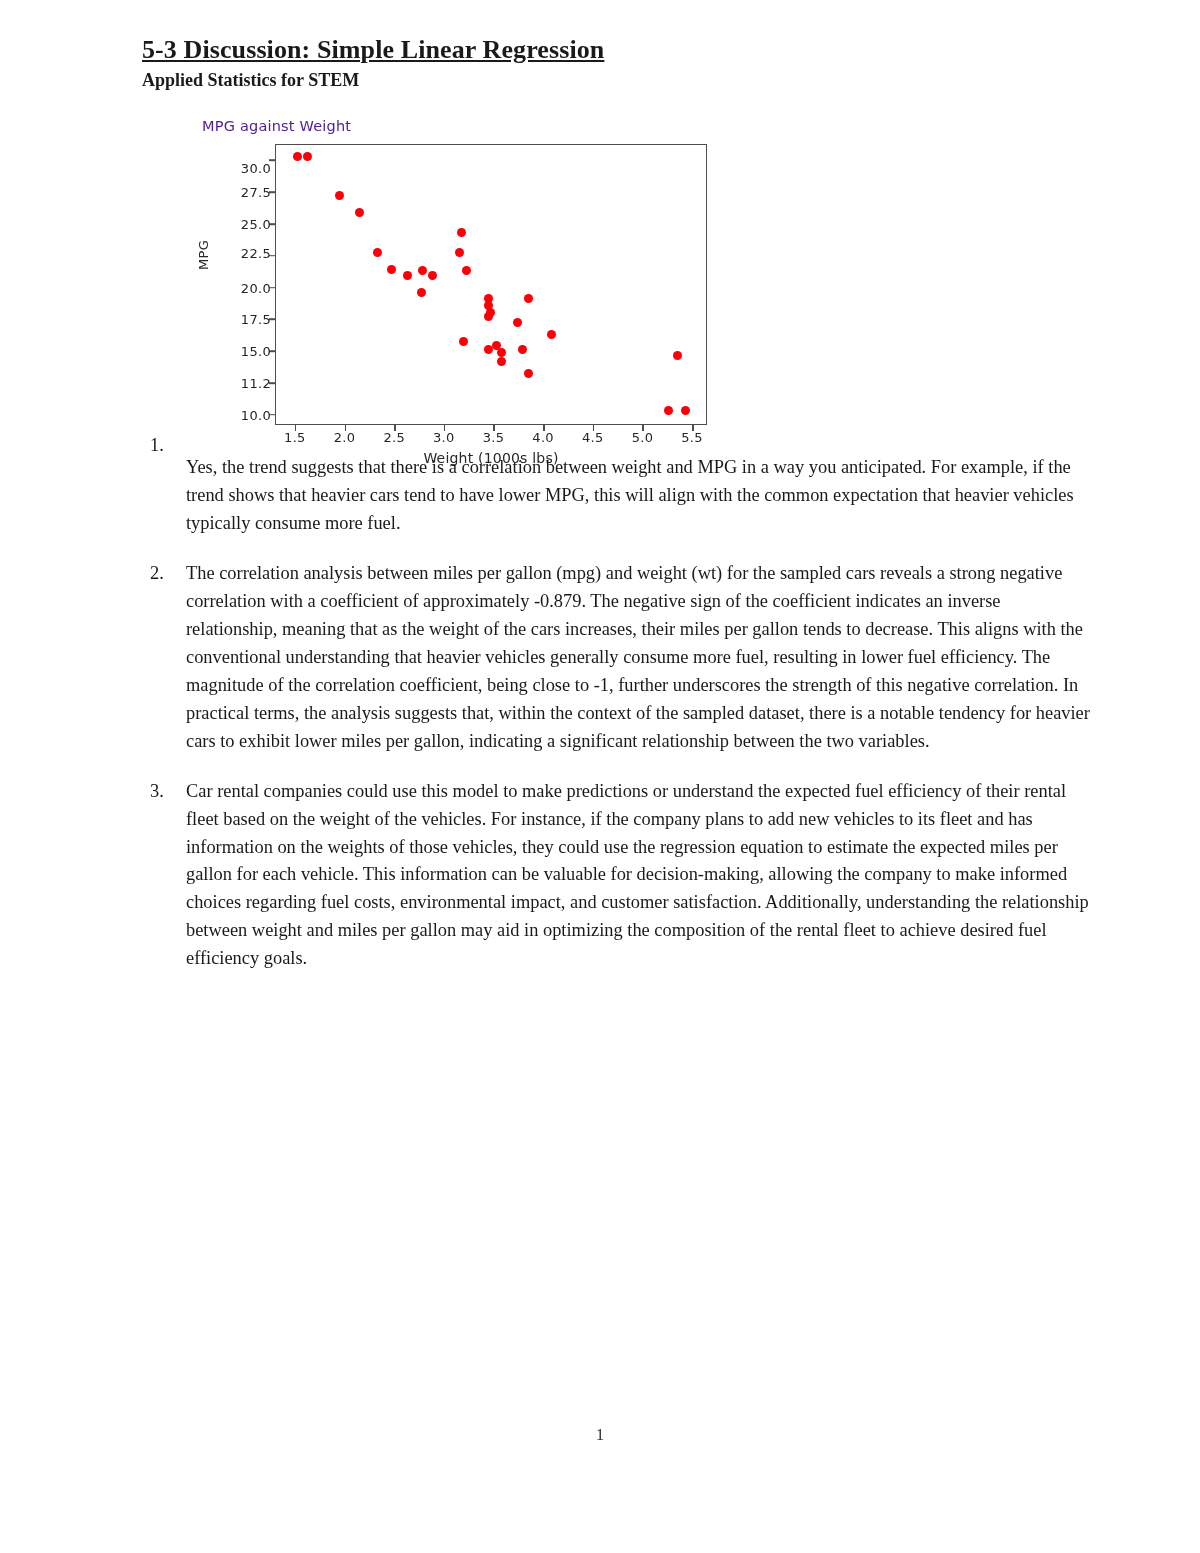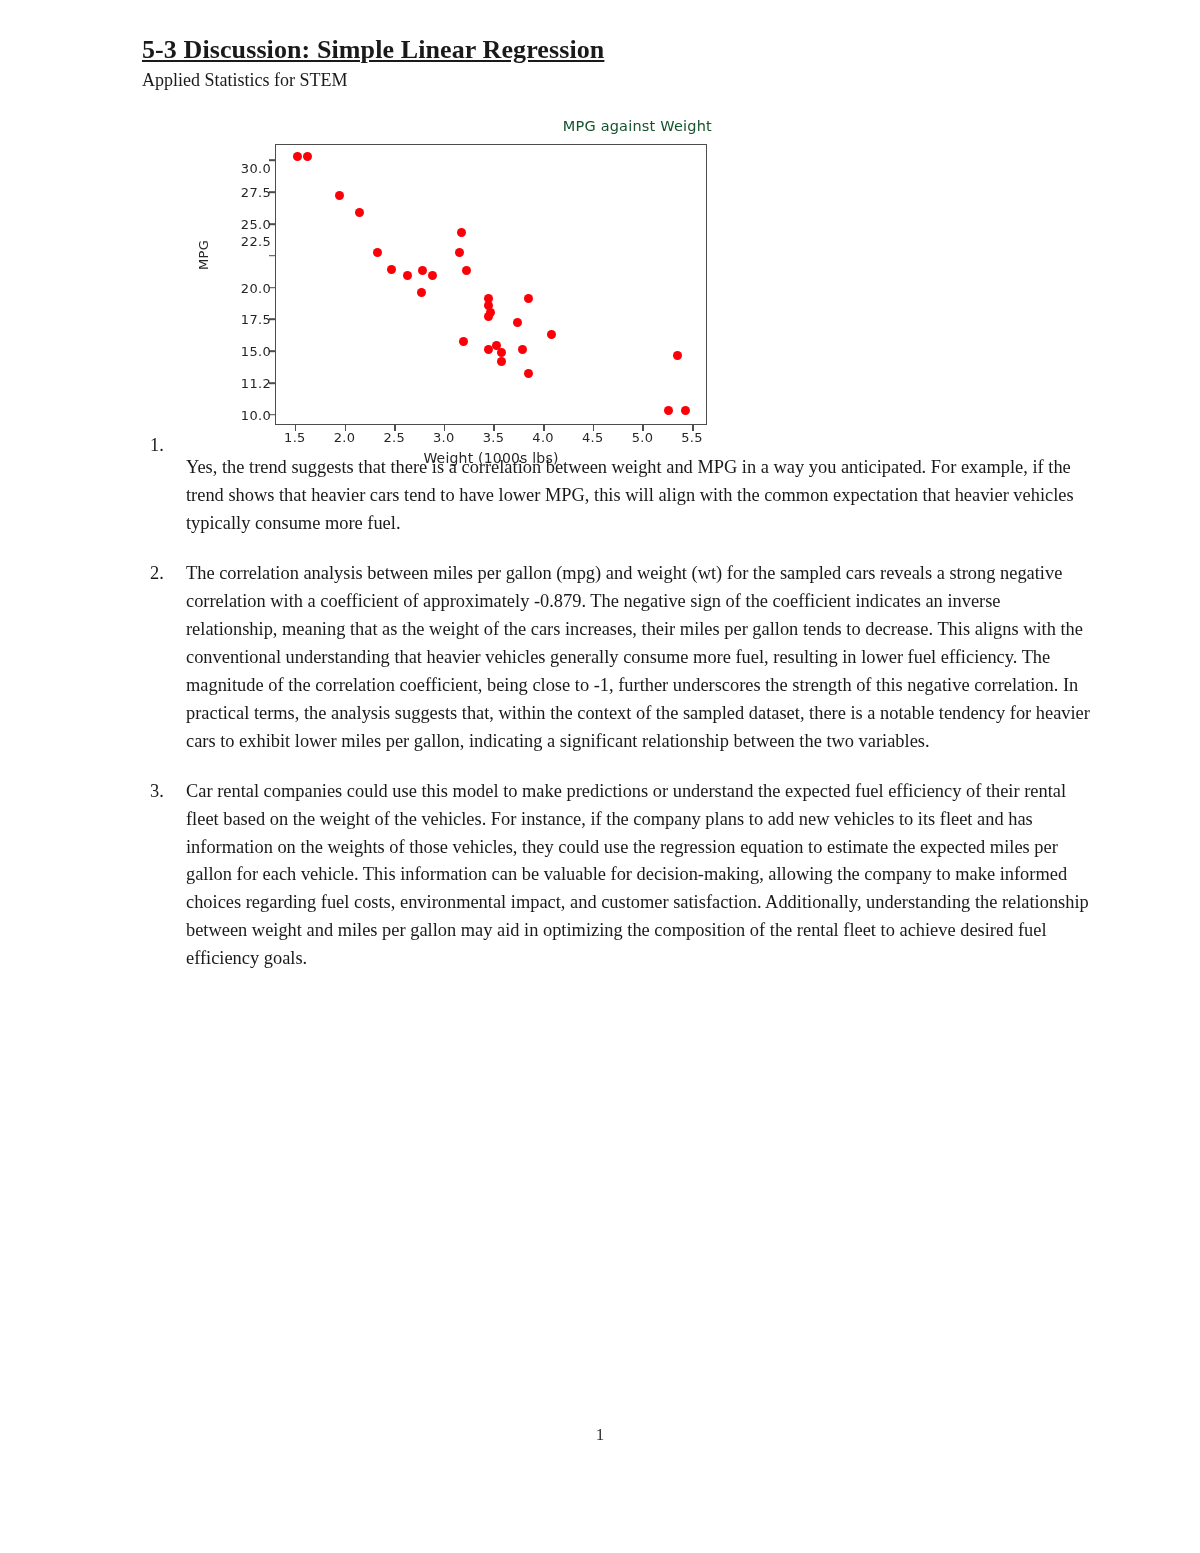--- a/index.html
+++ b/index.html
@@ -24,21 +24,21 @@
   .doc-title {
     font-size: 26px;
     font-weight: bold;
     text-decoration: underline;
     letter-spacing: 0.1px;
     line-height: 1.25;
     margin: 0;
   }
   .doc-subtitle {
     font-size: 18px;
-    font-weight: normal;
+    font-weight: bold;
     line-height: 1.3;
     margin: 2px 0 0 0;
   }
 
   
   .figure-wrap {
     margin-top: 26px;
     margin-left: 60px;
     width: 510px;
   }
@@ -46,23 +46,23 @@
     position: relative;
     width: 510px;
     height: 320px;
     font-family: "DejaVu Sans", sans-serif;
   }
   .chart-title {
     position: absolute;
     top: 0;
     left: 0;
     width: 510px;
-    text-align: right;
+    text-align: left;
     font-size: 14.5px;
-    color: #14532d;
+    color: #4c1d95;
     letter-spacing: 0.2px;
   }
   .plot-area {
     position: absolute;
     left: 73px;
     top: 26px;
     width: 432px;
     height: 281px;
     border: 1.6px solid #4d4d4d;
     background: #ffffff;
@@ -231,21 +231,21 @@
         <div class="ytick" style="top: 296.828px;">10.0</div>
         <div class="ytick-mark" style="top: 265.041px;"></div>
         <div class="ytick" style="top: 265.041px;">11.2</div>
         <div class="ytick-mark" style="top: 233.253px;"></div>
         <div class="ytick" style="top: 233.253px;">15.0</div>
         <div class="ytick-mark" style="top: 201.466px;"></div>
         <div class="ytick" style="top: 201.466px;">17.5</div>
         <div class="ytick-mark" style="top: 169.679px;"></div>
         <div class="ytick" style="top: 169.679px;">20.0</div>
         <div class="ytick-mark" style="top: 137.891px;"></div>
-        <div class="ytick" style="top: 123px;">22.5</div>
+        <div class="ytick" style="top: 135px;">22.5</div>
         <div class="ytick-mark" style="top: 106.104px;"></div>
         <div class="ytick" style="top: 106.104px;">25.0</div>
         <div class="ytick-mark" style="top: 74.3167px;"></div>
         <div class="ytick" style="top: 74.3167px;">27.5</div>
         <div class="ytick-mark" style="top: 42.5294px;"></div>
         <div class="ytick" style="top: 50px;">30.0</div>
         <div class="xtick-mark" style="left: 92.8621px;"></div>
         <div class="xtick" style="left: 92.8621px;">1.5</div>
         <div class="xtick-mark" style="left: 142.517px;"></div>
         <div class="xtick" style="left: 142.517px;">2.0</div>

